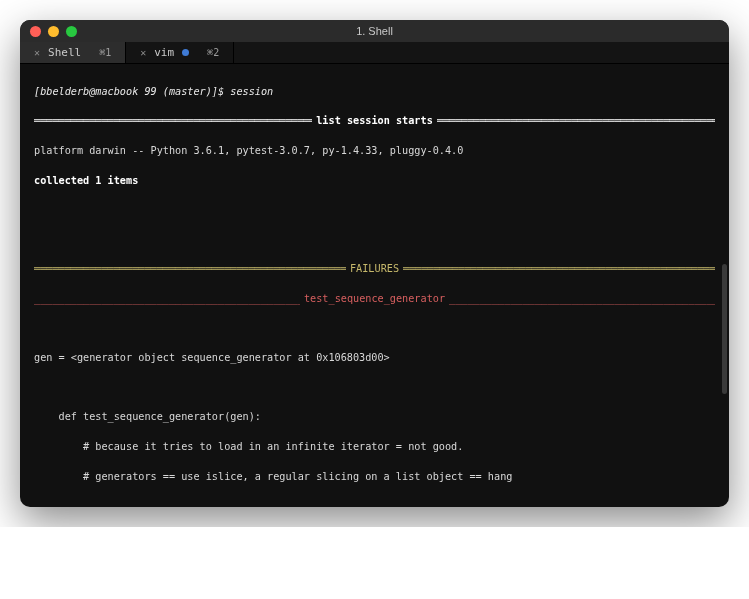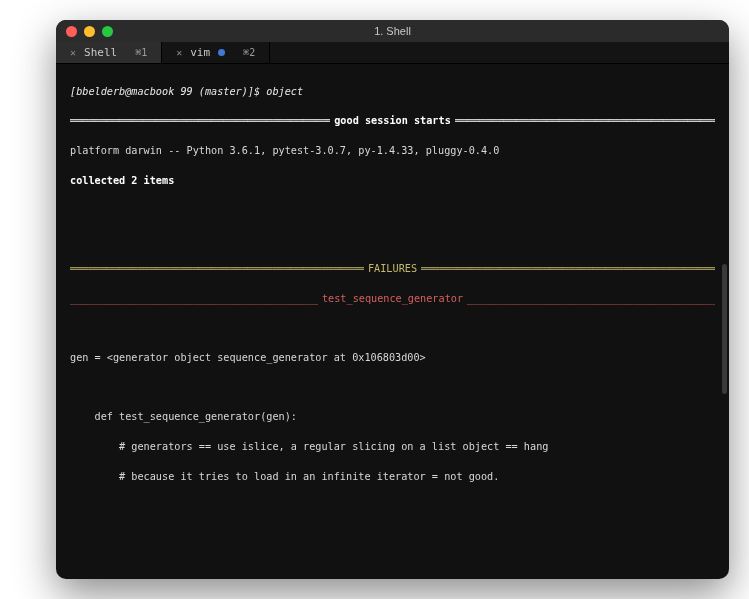--- a/index.html
+++ b/index.html
@@ -6,28 +6,27 @@
   body {
     background:#fff;
     display:flex;
     justify-content:center;
     align-items:flex-start;
     padding:20px;
     font-family: Menlo, Monaco, "DejaVu Sans Mono", monospace;
   }
   .window {
     width:709px;
-    height:559px;
+    height:487px;
     background:#111111;
     border-radius:10px;
     box-shadow:0 15px 40px rgba(0,0,0,0.45);
     display:flex;
     flex-direction:column;
     overflow:hidden;
-    margin-left:36px;
   }
   .titlebar {
     height:22px;
     background:#2b2b2b;
     display:flex;
     align-items:center;
     padding:0 10px;
     position:relative;
   }
   .traffic { display:flex; gap:7px; }
@@ -98,46 +97,46 @@
     </div>
     <div class="tab">
       <span class="x">✕</span>
       <span>vim</span>
       <span class="mod"></span>
       <span class="short">⌘2</span>
     </div>
   </div>
 
   <div class="term">
-<span class="line"><span class="white">[bbelderb@macbook 99 (master)]$ </span><span class="white">object</span></span>
+<span class="line"><span class="white">[bbelderb@macbook 99 (master)]$ </span><span class="white">session</span></span>
 <span class="line rule-row bold">
         <span class="rule-fill">══════════════════════════════════════════════════════════════════════════════════════════════════════════════════════</span>
-        <span class="rule-label"> <span>good session starts</span> </span>
+        <span class="rule-label"> <span>list session starts</span> </span>
         <span class="rule-fill">══════════════════════════════════════════════════════════════════════════════════════════════════════════════════════</span>
       </span>
 <span class="line faint">platform darwin -- Python 3.6.1, pytest-3.0.7, py-1.4.33, pluggy-0.4.0</span>
-<span class="line bold">collected 2 items</span>
+<span class="line bold">collected 1 items</span>
 <span class="line"> </span>
 <span class="line"> </span>
 <span class="line rule-row">
         <span class="rule-fill yellowtxt">══════════════════════════════════════════════════════════════════════════════════════════════════════════════════════</span>
         <span class="rule-label yellowtxt"> <span>FAILURES</span> </span>
         <span class="rule-fill yellowtxt">══════════════════════════════════════════════════════════════════════════════════════════════════════════════════════</span>
       </span>
 <span class="line rule-row">
         <span class="rule-fill red1">______________________________________________________________________________________________________________________</span>
         <span class="rule-label red1"> <span>test_sequence_generator</span> </span>
         <span class="rule-fill red1">______________________________________________________________________________________________________________________</span>
       </span>
 <span class="line"> </span>
 <span class="line faint">gen = &lt;generator object sequence_generator at 0x106803d00&gt;</span>
 <span class="line"> </span>
 <span class="line faint">    def test_sequence_generator(gen):</span>
+<span class="line faint">        # because it tries to load in an infinite iterator = not good.</span>
 <span class="line faint">        # generators == use islice, a regular slicing on a list object == hang</span>
-<span class="line faint">        # because it tries to load in an infinite iterator = not good.</span>
 
 
 
 
 
 
 
 
 
 

